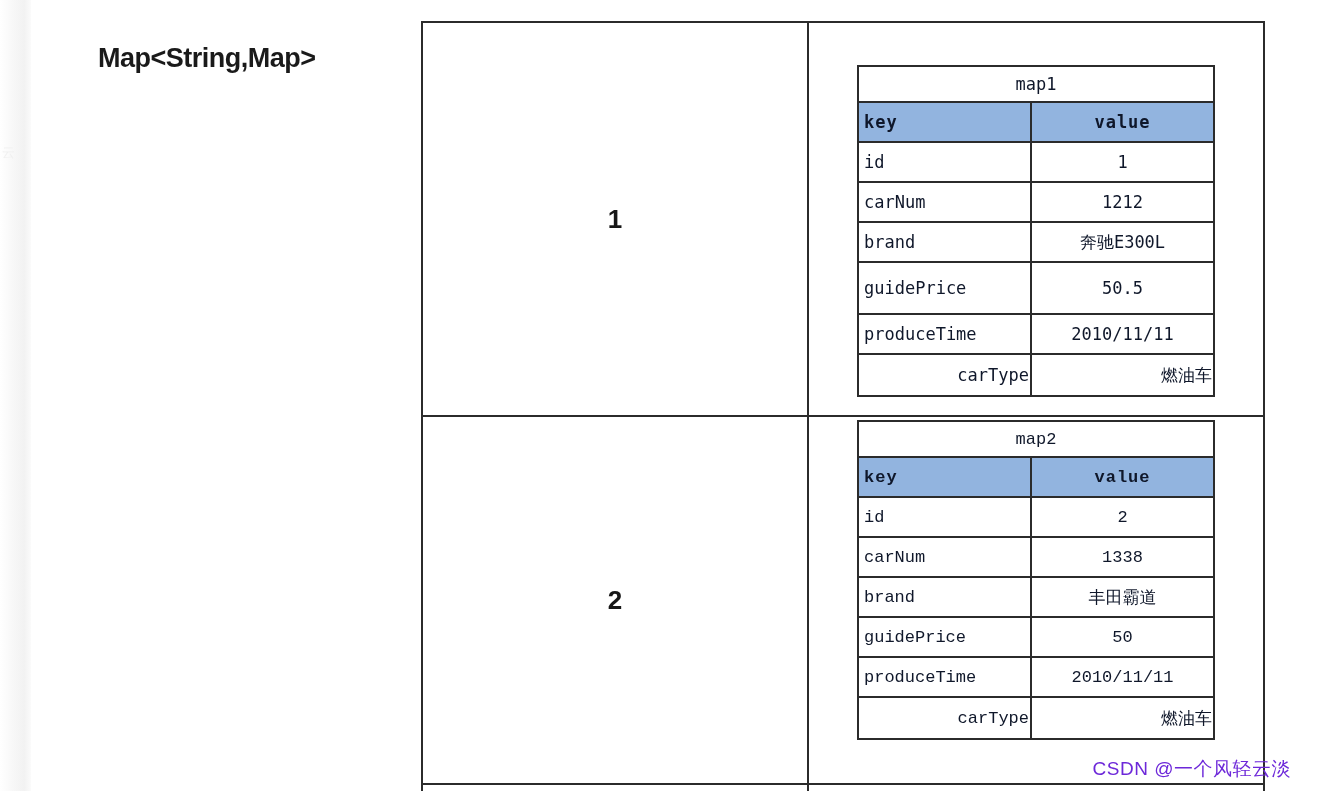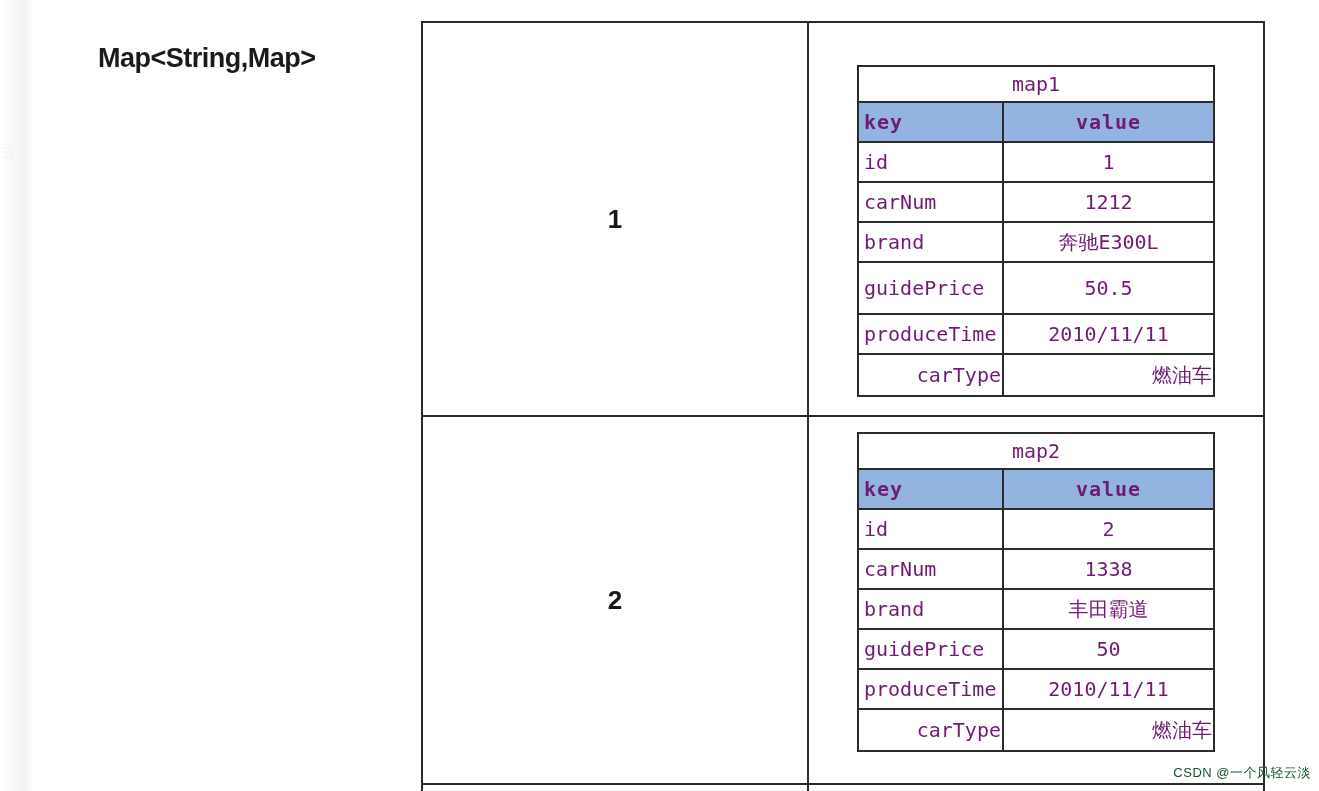--- a/index.html
+++ b/index.html
@@ -99,66 +99,66 @@
   .map-table {
     border-collapse: separate;
     border-spacing: 0;
     width: 358px;
     margin-top: 42px;
     font-family: "DejaVu Sans Mono", "Liberation Mono", monospace;
     background: #ffffff;
     border: 2px solid #2b2b2b;
     box-sizing: border-box;
   }
-  .map-table.t2 { margin-top: 15px; }
+  .map-table.t2 { margin-top: 3px; font-family: Liberation Mono, monospace; }
 
   .map-table td {
     border-right: 2px solid #2b2b2b;
     border-bottom: 2px solid #2b2b2b;
     box-sizing: border-box;
-    font-size: 20px;
-    color: #701a75;
+    font-size: 17px;
+    color: #0f172a;
   }
   .map-table td:last-child { border-right: none; }
   .map-table tr:last-child td { border-bottom: none; text-align: right; }
 
   .map-title-cell {
     text-align: center;
     height: 36px;
     font-size: 16px;
     color: #111111;
   }
   .hdr {
     background: #92b4df;
     text-align: center;
     font-weight: bold;
     height: 34px;
     font-size: 18px;
     letter-spacing: 1px;
   }
   .k {
-    width: 145px;
+    width: 173px;
     padding-left: 5px;
     text-align: left;
     height: 40px;
   }
   .v {
     text-align: center;
     height: 40px;
   }
   .tall .k, .tall .v { height: 52px; }
   .cjk { font-size: 19px; }
 
   
   .watermark {
     position: absolute;
-    right: 8px;
+    right: 28px;
     bottom: 9px;
-    font-size: 13px;
-    color: #14532d;
+    font-size: 19px;
+    color: #6d28d9;
     white-space: nowrap;
     letter-spacing: 0.5px;
     user-select: none;
   }
 </style>
 </head>
 <body>
 
 <div id="page">
 

